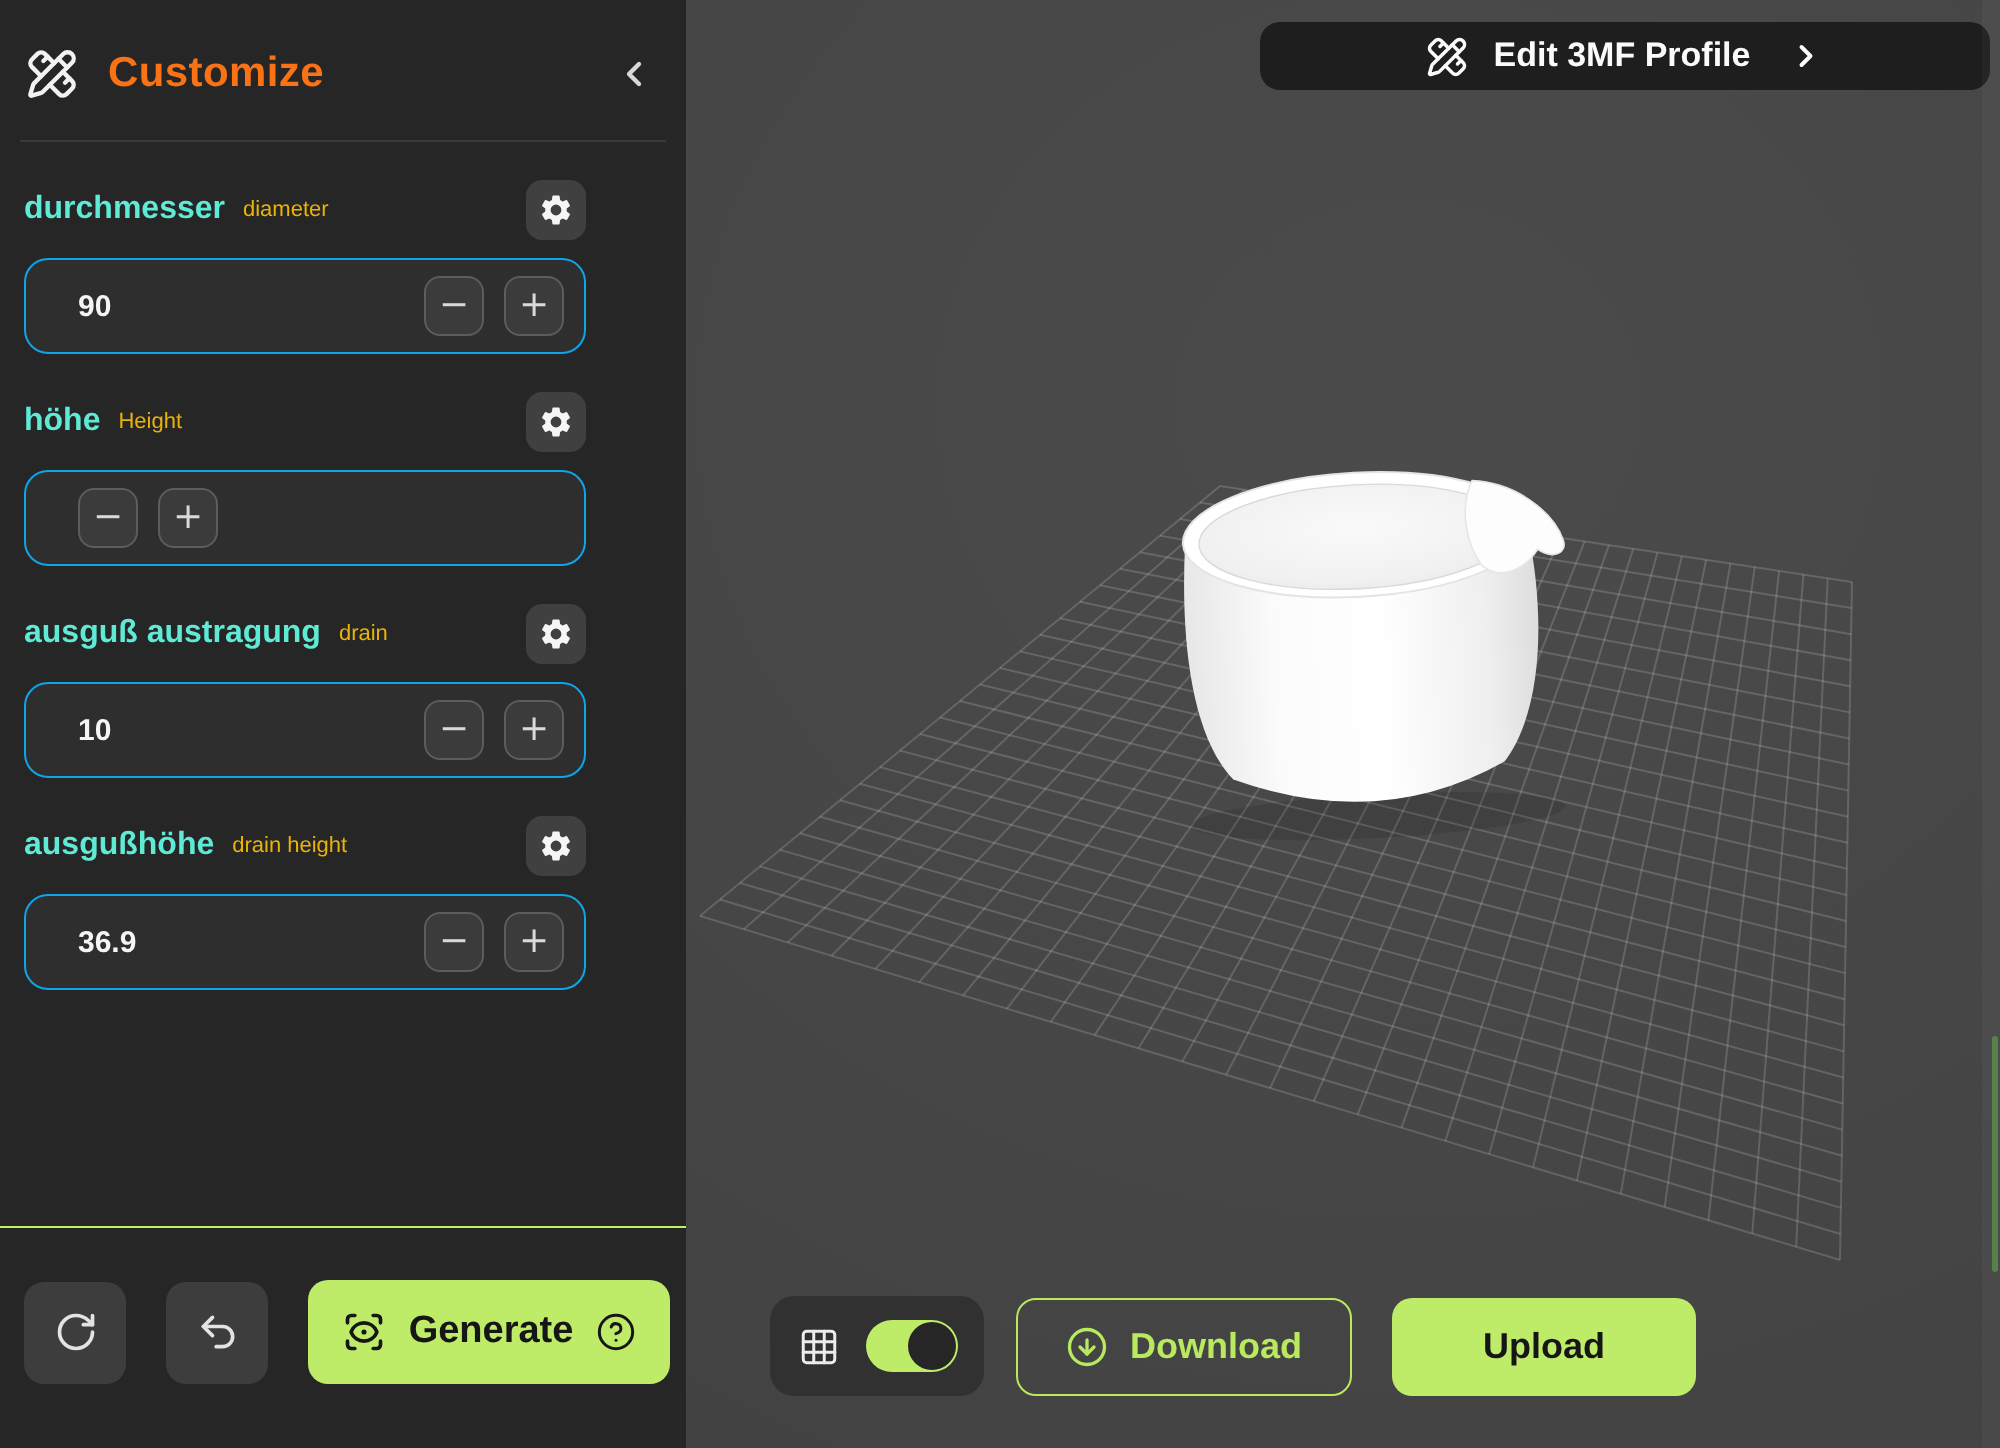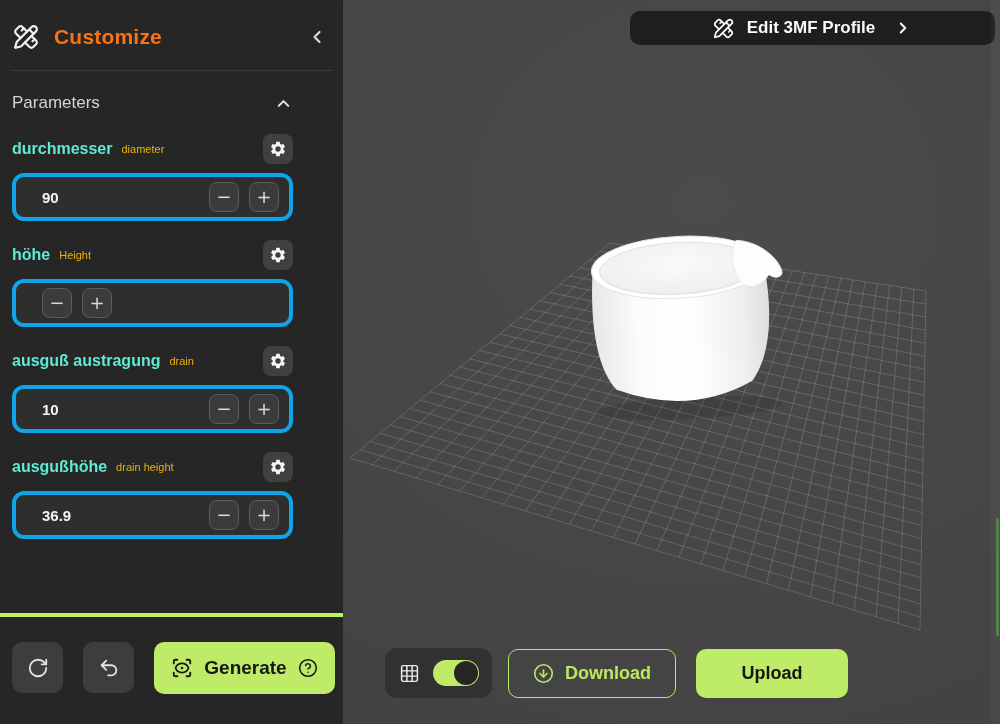--- a/index.html
+++ b/index.html
@@ -21,26 +21,26 @@
   .sb-scroll { flex:1; overflow:hidden; padding:0 0 0 12px; }
   .sb-content { width:281px; }
   .section-header { display:flex; align-items:center; justify-content:space-between; padding:22px 0 2px 0; }
   .section-header .label { font-size:17px; color:#d4d4d4; }
 
   .param { margin-top:18px; }
   .param-head { display:flex; align-items:center; height:32px; }
   .param-name { font-size:16px; font-weight:700; color:#5eead4; }
   .param-hint { font-size:11px; color:#eab308; margin-left:9px;text-align:right; }
   .gear-btn { margin-left:auto; width:30px; height:30px; border-radius:8px; background:#404040; border:none; display:flex; align-items:center; justify-content:center; cursor:pointer; }
-  .param-input { margin-top:8px; height:48px; background:#2e2e2e; border:4px solid #0ea5e9; border-radius:12px; display:flex; align-items:center; padding:0 10px 0 26px; cursor:text; }
+  .param-input { margin-top:8px; height:48px; background:#2e2e2e; border:1px solid #0ea5e9; border-radius:12px; display:flex; align-items:center; padding:0 10px 0 26px; cursor:text; }
   .param-value { flex:1; font-size:15px; font-weight:700; color:#f5f5f5; }
   .step-btn { width:30px; height:30px; border-radius:8px; background:#3b3b3b; border:1px solid #5c5c5c; color:#d9d9d9; font-size:18px; line-height:1; display:flex; align-items:center; justify-content:center; cursor:pointer; padding:0; font-family:"DejaVu Sans", sans-serif; }
   .step-btn + .step-btn { margin-left:10px; }
 
-  .sb-footer { border-top:4px solid #bef264; height:111px; display:flex; align-items:center; gap:20px; padding:0 8px 6px 12px; }
+  .sb-footer { border-top:1px solid #bef264; height:111px; display:flex; align-items:center; gap:20px; padding:0 8px 6px 12px; }
   .sq-btn { width:51px; height:51px; min-width:51px; border-radius:10px; background:#3d3d3d; border:none; display:flex; align-items:center; justify-content:center; cursor:pointer; }
   .generate-btn { flex:1; height:52px; border-radius:10px; border:none; background:#bfec68; color:#161616; font-family:"Liberation Sans", sans-serif; font-size:19px; font-weight:800; display:flex; align-items:center; justify-content:center; gap:11px; cursor:pointer; }
 
   
   .viewport { flex:1; position:relative; overflow:hidden;
     background:radial-gradient(120% 95% at 55% 28%, #4b4b4b 0%, #464646 55%, #414141 100%); }
   .grid-svg { position:absolute; left:0; top:0; }
   .cup { position:absolute; left:238px; top:218px; width:212px; height:207px; }
 
   .edit-profile-btn { position:absolute; top:11px; right:5px; width:365px; height:34px; border-radius:10px; border:none; background:#1e1e1e; color:#fafafa; font-family:"Liberation Sans", sans-serif; font-size:17px; font-weight:700; display:flex; align-items:center; justify-content:center; gap:13px; cursor:pointer; }
@@ -84,30 +84,20 @@
             </svg>
         </span>
       </button>
     </div>
 
     <hr class="sb-divider">
 
     <div class="sb-scroll">
       <div class="sb-content">
 
-        <div class="section-header">
-          <span class="label">Parameters</span>
-          <button class="icon-btn-bare">
-            <span>
-              <svg width="19" height="19" viewBox="0 0 24 24" fill="none" stroke="#e6e6e6" stroke-width="2.6" stroke-linecap="round" stroke-linejoin="round">
-                  <path d="m18 15-6-6-6 6"></path>
-                </svg>
-            </span>
-          </button>
-        </div>
 
         <div class="param">
           <div class="param-head">
             <span class="param-name">durchmesser</span>
             <span class="param-hint">diameter</span>
             <button class="gear-btn">
               <span>
                 <svg width="18" height="18" viewBox="0 0 24 24" fill="#f5f5f5">
                     <path d="M19.14 12.94c.04-.3.06-.61.06-.94s-.02-.64-.07-.94l2.03-1.58a.49.49 0 0 0 .12-.61l-1.92-3.32a.49.49 0 0 0-.59-.22l-2.39.96c-.5-.38-1.03-.7-1.62-.94l-.36-2.54a.48.48 0 0 0-.48-.41h-3.84c-.24 0-.43.17-.47.41l-.36 2.54c-.59.24-1.13.57-1.62.94l-2.39-.96a.49.49 0 0 0-.59.22L2.74 8.87a.48.48 0 0 0 .12.61l2.03 1.58c-.05.3-.09.63-.09.94s.02.64.07.94l-2.03 1.58a.49.49 0 0 0-.12.61l1.92 3.32c.12.22.37.29.59.22l2.39-.96c.5.38 1.03.7 1.62.94l.36 2.54c.05.24.24.41.48.41h3.84c.24 0 .44-.17.47-.41l.36-2.54c.59-.24 1.13-.56 1.62-.94l2.39.96c.22.08.47 0 .59-.22l1.92-3.32a.49.49 0 0 0-.12-.61l-2.01-1.58zM12 15.6a3.6 3.6 0 1 1 0-7.2 3.6 3.6 0 0 1 0 7.2z"></path>
                   </svg>

